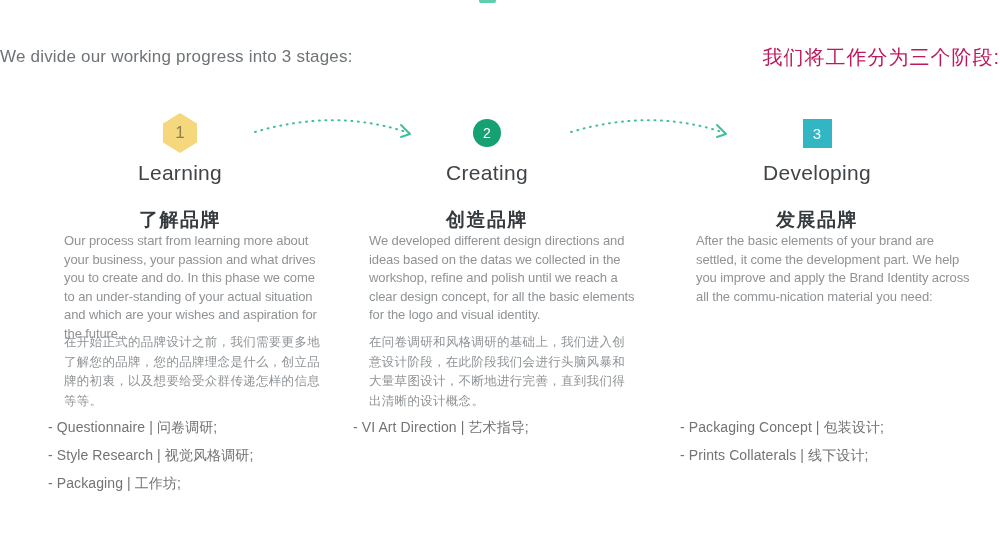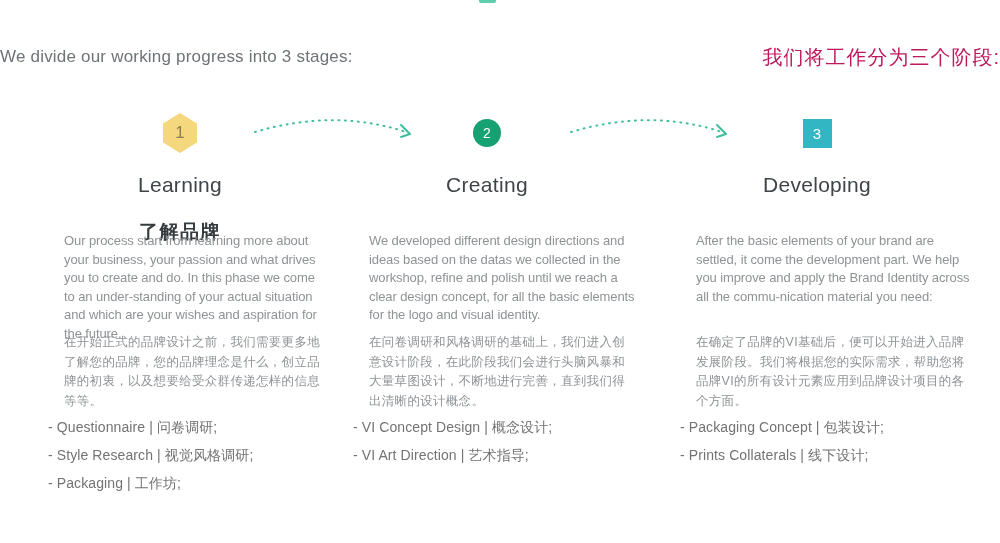--- a/index.html
+++ b/index.html
@@ -27,21 +27,21 @@
   .stage-head { position:absolute; top:0; left:0; width:100%; text-align:center; }
   .badge-wrap { height:46px; display:flex; align-items:center; justify-content:center; }
   .badge { display:flex; align-items:center; justify-content:center; }
   .badge.hexagon { width:34px; height:40px; background:#f5d77d; color:#8e7e52;
                    clip-path:polygon(50% 0,100% 26%,100% 74%,50% 100%,0 74%,0 26%);
                    font-size:17px; }
   .badge.circle  { width:28px; height:28px; border-radius:50%; background:#16a173;
                    color:#ffffff; font-size:14px; }
   .badge.square  { width:29px; height:29px; background:#32b6c3;
                    color:#ffffff; font-size:15px; }
-  .stage-title    { margin-top:17px; font-size:21px; color:#3f4448; letter-spacing:0.3px; }
+  .stage-title    { margin-top:5px; font-size:21px; color:#3f4448; letter-spacing:0.3px; }
   .stage-subtitle { margin-top:22px; font-size:19px; font-weight:bold; color:#343a3e; letter-spacing:1.5px; }
 
   .para { position:absolute; left:16px; width:100%; color:#8f9396; }
   .para.en { top:122px; font-size:13px; line-height:18.5px; letter-spacing:-0.1px; }
   .para.zh { top:223px; font-size:12.5px; line-height:19.5px; letter-spacing:0.3px; }
 
   .list { position:absolute; top:303px; left:0; width:100%; }
   .list-item { font-size:14px; line-height:28px; color:#737373; letter-spacing:0.1px; }
 </style>
 </head>
@@ -84,39 +84,39 @@
   </div>
 
   <div class="col col-2">
     <div class="stage-head">
       <div class="badge-wrap">
         <div class="badge circle">
           <span>2</span>
         </div>
       </div>
       <div class="stage-title">Creating</div>
+      <div class="stage-subtitle">创造品牌</div>
     </div>
     <p class="para en">We developed different design directions and ideas based on the datas we collected in the workshop, refine and polish until we reach a clear design concept, for all the basic elements for the logo and visual identity.</p>
     <p class="para zh">在问卷调研和风格调研的基础上，我们进入创意设计阶段，在此阶段我们会进行头脑风暴和大量草图设计，不断地进行完善，直到我们得出清晰的设计概念。</p>
     <div class="list">
-      <div class="list-item">- VI Concept Design | 概念设计;</div>
       <div class="list-item">- VI Art Direction | 艺术指导;</div>
     </div>
   </div>
 
   <div class="col col-3">
     <div class="stage-head">
       <div class="badge-wrap">
         <div class="badge square">
           <span>3</span>
         </div>
       </div>
       <div class="stage-title">Developing</div>
+      <div class="stage-subtitle">发展品牌</div>
     </div>
     <p class="para en">After the basic elements of your brand are settled, it come the development part. We help you improve and apply the Brand Identity across all the commu-nication material you need:</p>
-    <p class="para zh">在确定了品牌的VI基础后，便可以开始进入品牌发展阶段。我们将根据您的实际需求，帮助您将品牌VI的所有设计元素应用到品牌设计项目的各个方面。</p>
     <div class="list">
       <div class="list-item">- Packaging Concept | 包装设计;</div>
       <div class="list-item">- Prints Collaterals | 线下设计;</div>
     </div>
   </div>
 
 </div>
 
 </body></html>

